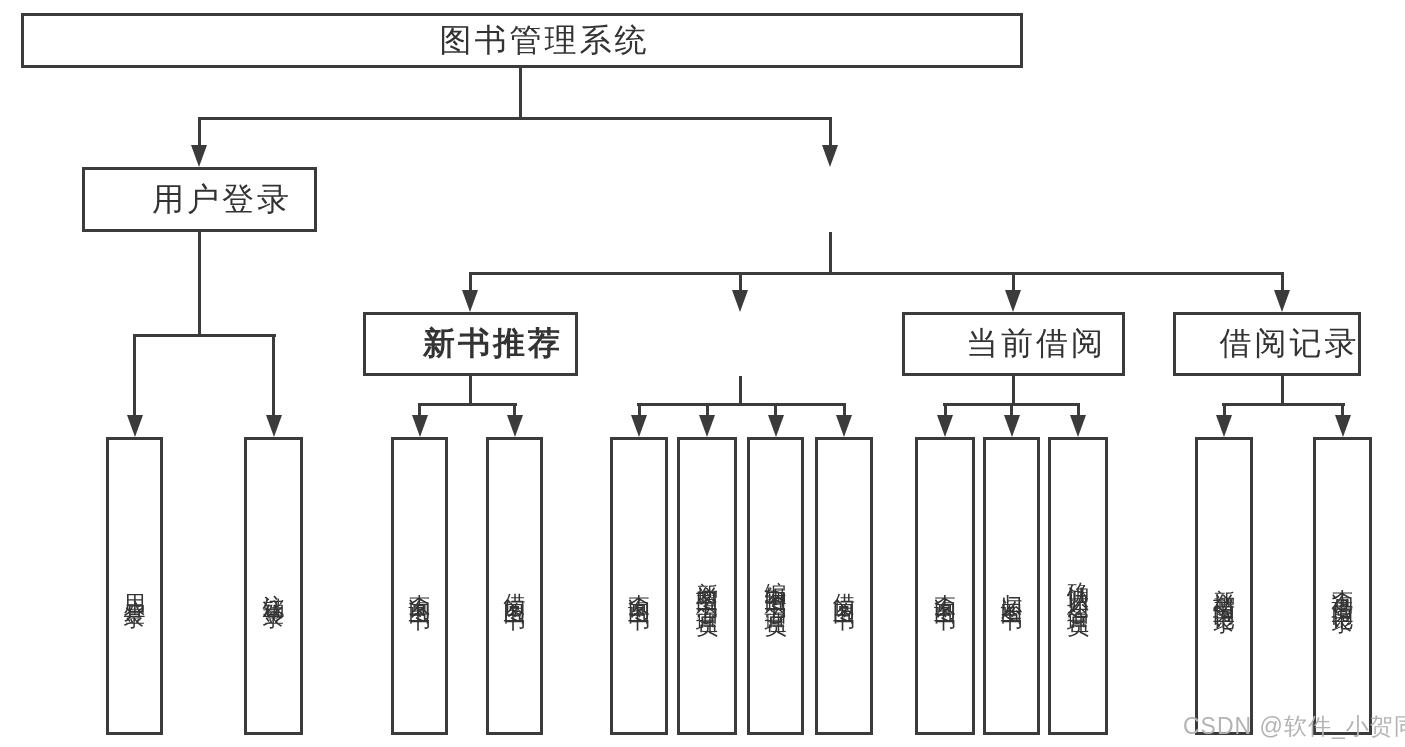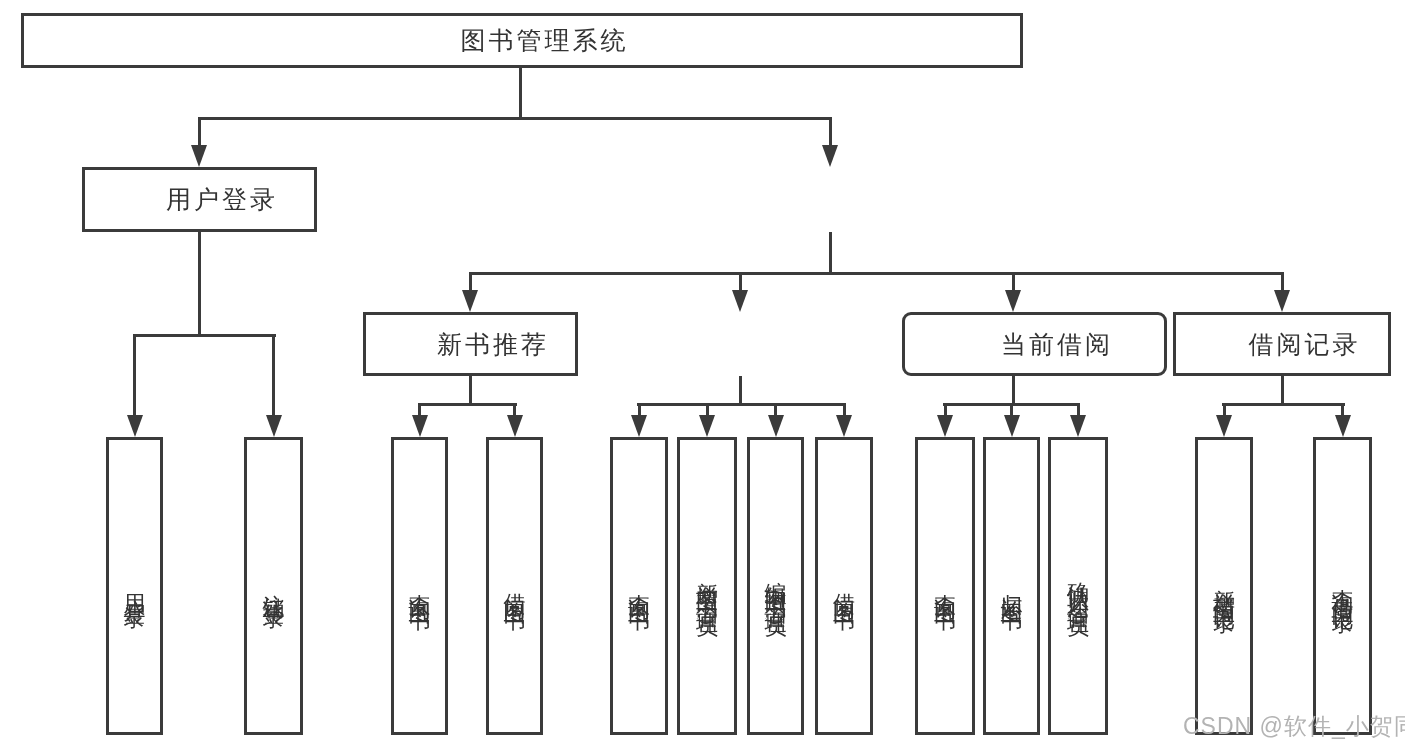--- a/index.html
+++ b/index.html
@@ -18,21 +18,21 @@
   }
   .box{
     position:absolute;
     box-sizing:border-box;
     border:3px solid var(--line);
     background:var(--bg);
     display:flex;align-items:center;justify-content:center;
     color:var(--text);
     text-align:center;
   }
-  .hbox{font-size:25px;letter-spacing:3px;white-space:nowrap;padding-left:45px;}
+  .hbox{font-size:32px;letter-spacing:3px;white-space:nowrap;padding-left:45px;}
   .vbox{
     font-size:22px;
     writing-mode:vertical-rl;
     text-orientation:mixed;
     letter-spacing:5px;
     line-height:1;
   }
   .h-line{position:absolute;height:3px;background:var(--line);}
   .v-line{position:absolute;width:3px;background:var(--line);}
   .arrow-down{
@@ -57,27 +57,27 @@
 <div class="canvas">
 
   <div class="box hbox" style="left:21px;top:13px;width:1002px;height:55px;">
     <span>图书管理系统</span>
   </div>
 
   <div class="box hbox" style="left:82px;top:167px;width:235px;height:65px;">
     <span>用户登录</span>
   </div>
 
-  <div class="box hbox" style="left:363px;top:312px;width:215px;height:64px;">
+  <div class="box hbox" style="left:363px;top:312px;width:215px;height:64px;font-weight:bold;">
     <span>新书推荐</span>
   </div>
-  <div class="box hbox" style="left:902px;top:312px;width:265px;height:64px;border-radius:9px;">
+  <div class="box hbox" style="left:902px;top:312px;width:223px;height:64px;">
     <span>当前借阅</span>
   </div>
-  <div class="box hbox" style="left:1173px;top:312px;width:218px;height:64px;">
+  <div class="box hbox" style="left:1173px;top:312px;width:188px;height:64px;">
     <span>借阅记录</span>
   </div>
 
   <div class="box vbox" style="left:106px;top:437px;width:57px;height:298px;">
     <span>用户登录</span>
   </div>
   <div class="box vbox" style="left:244px;top:437px;width:59px;height:298px;">
     <span>注销登录</span>
   </div>
 

